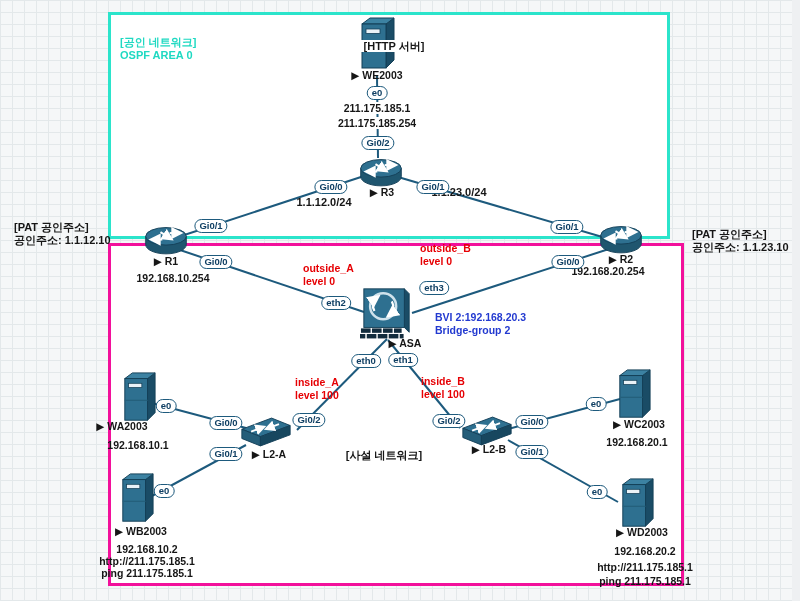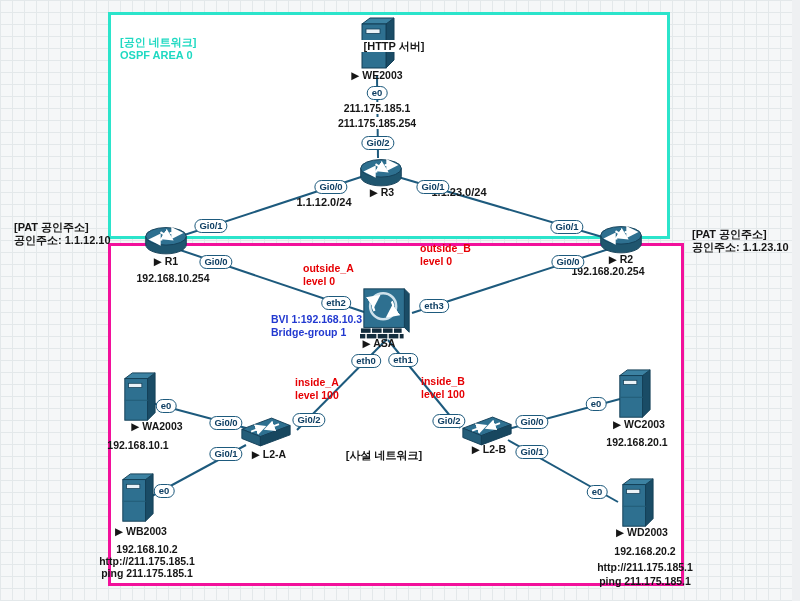--- a/index.html
+++ b/index.html
@@ -171,43 +171,43 @@
     <div>level 0</div>
   </div>
   <div class="abs ann red" style="left:295px;top:376px">
     <div>inside_A</div>
     <div>level 100</div>
   </div>
   <div class="abs ann red" style="left:421px;top:375px">
     <div>inside_B</div>
     <div>level 100</div>
   </div>
-  <div class="abs ann blue" style="left:271px;top:313px">
-    <div>BVI 1:192.168.10.3</div>
-    <div>Bridge-group 1</div>
+  <div class="abs ann blue" style="left:435px;top:311px">
+    <div>BVI 2:192.168.20.3</div>
+    <div>Bridge-group 2</div>
   </div>
 
   <div class="abs clbl black" style="left:324px;top:202px">1.1.12.0/24</div>
   <div class="abs clbl black" style="left:459px;top:192px">1.1.23.0/24</div>
 
   <div class="abs clbl black bgwhite title-over" style="left:394px;top:46px">[HTTP 서버]</div>
   <div class="abs clbl" style="left:377px;top:75px">▶ WE2003</div>
   <div class="abs clbl bgwhite" style="left:377px;top:108px">211.175.185.1</div>
   <div class="abs clbl bgwhite" style="left:377px;top:123px">211.175.185.254</div>
 
   <div class="abs clbl" style="left:382px;top:192px">▶ R3</div>
   <div class="abs clbl" style="left:166px;top:261px">▶ R1</div>
   <div class="abs clbl" style="left:173px;top:278px">192.168.10.254</div>
   <div class="abs clbl" style="left:621px;top:259px">▶ R2</div>
   <div class="abs clbl" style="left:608px;top:271px">192.168.20.254</div>
-  <div class="abs clbl" style="left:379px;top:343px">▶ ASA</div>
+  <div class="abs clbl" style="left:405px;top:343px">▶ ASA</div>
   <div class="abs clbl" style="left:269px;top:454px">▶ L2-A</div>
   <div class="abs clbl" style="left:489px;top:449px">▶ L2-B</div>
 
-  <div class="abs clbl" style="left:157px;top:426px">▶ WA2003</div>
+  <div class="abs clbl" style="left:122px;top:426px">▶ WA2003</div>
   <div class="abs clbl" style="left:138px;top:445px">192.168.10.1</div>
 
   <div class="abs clbl" style="left:141px;top:531px">▶ WB2003</div>
   <div class="abs clbl" style="left:147px;top:549px">192.168.10.2</div>
   <div class="abs clbl" style="left:147px;top:561px">http://211.175.185.1</div>
   <div class="abs clbl" style="left:147px;top:573px">ping 211.175.185.1</div>
 
   <div class="abs clbl" style="left:639px;top:424px">▶ WC2003</div>
   <div class="abs clbl" style="left:637px;top:442px">192.168.20.1</div>
 
@@ -218,21 +218,21 @@
 
   <div class="abs badge" style="left:377px;top:93px">e0</div>
   <div class="abs badge" style="left:378px;top:143px">Gi0/2</div>
   <div class="abs badge" style="left:331px;top:187px">Gi0/0</div>
   <div class="abs badge" style="left:433px;top:187px">Gi0/1</div>
   <div class="abs badge" style="left:211px;top:226px">Gi0/1</div>
   <div class="abs badge" style="left:216px;top:262px">Gi0/0</div>
   <div class="abs badge" style="left:567px;top:227px">Gi0/1</div>
   <div class="abs badge" style="left:568px;top:262px">Gi0/0</div>
   <div class="abs badge" style="left:336px;top:303px">eth2</div>
-  <div class="abs badge" style="left:434px;top:306px">eth3</div>
+  <div class="abs badge" style="left:434px;top:288px">eth3</div>
   <div class="abs badge" style="left:366px;top:361px">eth0</div>
   <div class="abs badge" style="left:403px;top:360px">eth1</div>
   <div class="abs badge" style="left:226px;top:423px">Gi0/0</div>
   <div class="abs badge" style="left:226px;top:454px">Gi0/1</div>
   <div class="abs badge" style="left:309px;top:420px">Gi0/2</div>
   <div class="abs badge" style="left:449px;top:421px">Gi0/2</div>
   <div class="abs badge" style="left:532px;top:422px">Gi0/0</div>
   <div class="abs badge" style="left:532px;top:452px">Gi0/1</div>
   <div class="abs badge" style="left:166px;top:406px">e0</div>
   <div class="abs badge" style="left:164px;top:491px">e0</div>

